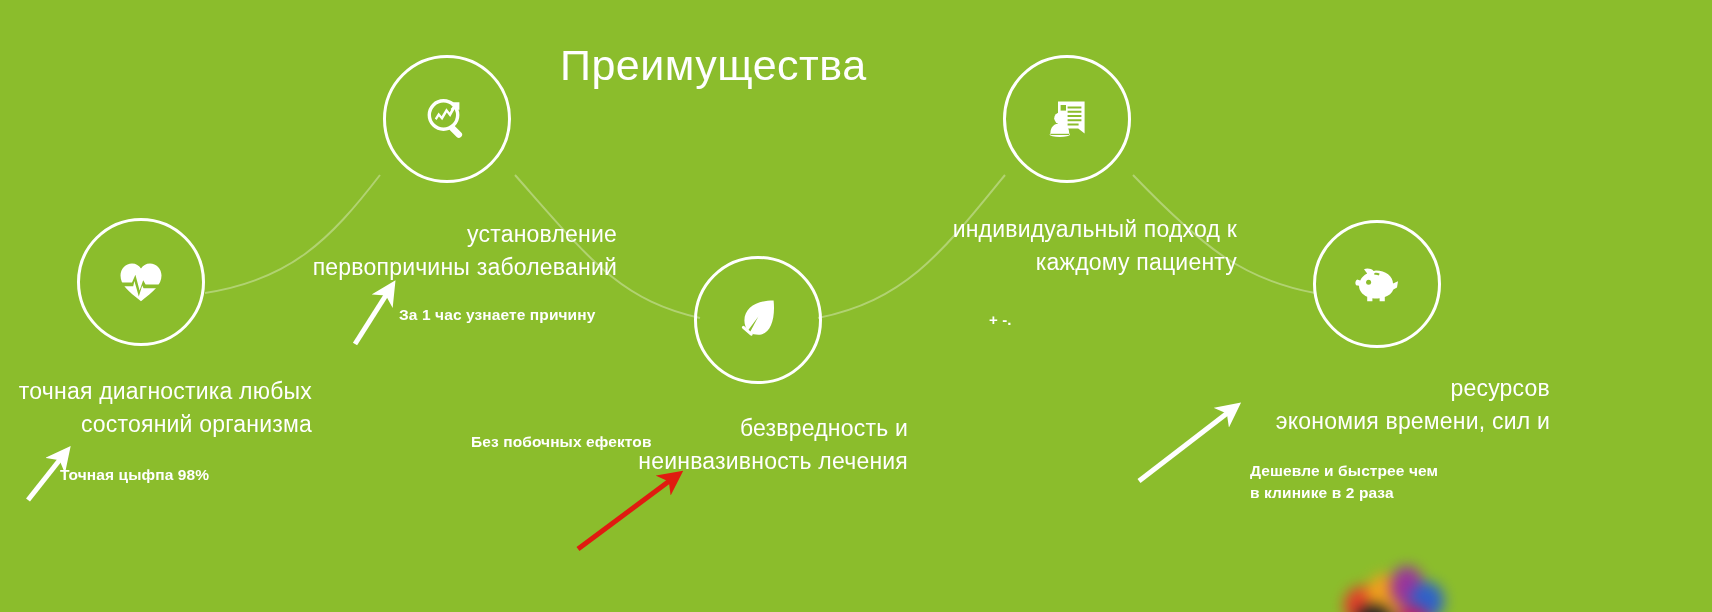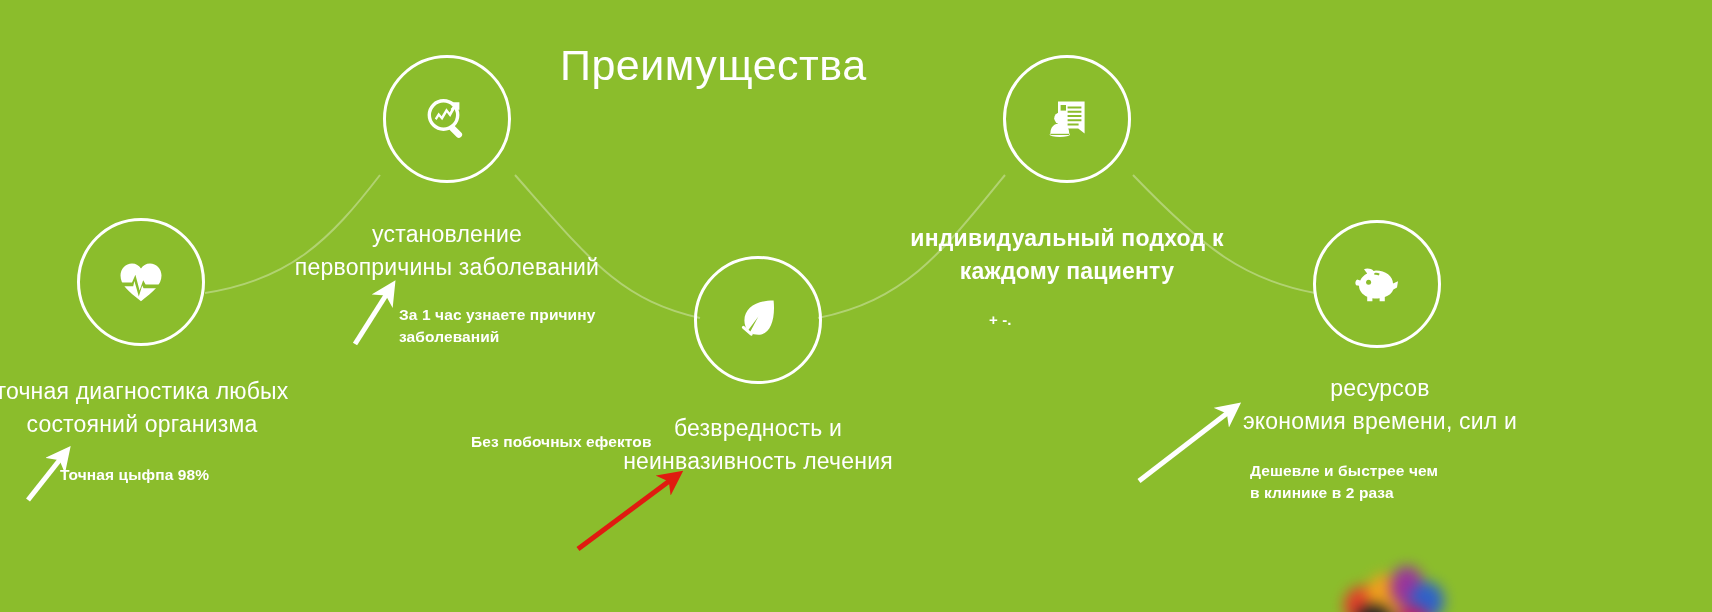--- a/index.html
+++ b/index.html
@@ -57,21 +57,21 @@
   .node-circle .icon-svg {
     display: block;
   }
   
   .node-label {
     position: absolute;
     color: #ffffff;
     font-size: 23px;
     font-weight: 400;
     line-height: 1.42;
-    text-align: center;
+    text-align: right;
     letter-spacing: 0.2px;
   }
   
   .annotation {
     position: absolute;
     color: #ffffff;
     font-size: 15.5px;
     font-weight: bold;
     line-height: 1.45;
     letter-spacing: 0.1px;
@@ -164,21 +164,21 @@
         <path fill="#ffffff" d="M14 4.6 L40.6 4.6 L40.6 36.4 L34.2 31.4 L14 31.4 Z"></path>
         <path fill="#8bbd2c" d="M23.6 9.6 L37.4 9.6 L37.4 11.6 L23.6 11.6 Z M23.6 13.8 L37.4 13.8 L37.4 15.8 L23.6 15.8 Z M23.6 18 L37.4 18 L37.4 20 L23.6 20 Z M23.6 22.2 L37.4 22.2 L37.4 24.2 L23.6 24.2 Z M23.6 26.4 L34.6 26.4 L34.6 28.4 L23.6 28.4 Z"></path>
         <path fill="#8bbd2c" d="M16.6 8 L22 8 L22 13.6 L16.6 13.6 Z"></path>
         <circle cx="15.8" cy="21.2" r="5.6" fill="#ffffff"></circle>
         <path fill="#ffffff" d="M6.4 36.2 C 6.4 29.6 10.4 26.4 15.8 26.4 C 21.2 26.4 25.2 29.6 25.2 36.2 Z"></path>
         <ellipse cx="15.8" cy="37.4" rx="10.2" ry="2.6" fill="#ffffff"></ellipse>
         <path fill="#8bbd2c" d="M6.4 36.8 L25.2 36.8 L25.2 38 L6.4 38 Z"></path>
       </svg>
     </span>
   </div>
-  <div class="node-label" style="left:897px; top:222px; width:340px;font-weight:bold;">
+  <div class="node-label" style="left:897px; top:213px; width:340px;">
     <div>индивидуальный подход к</div>
     <div>каждому пациенту</div>
   </div>
 
   <div class="node-circle" style="left:1313px; top:220px; width:128px; height:128px;">
     <span>
       <svg class="icon-svg" width="46" height="40" viewBox="0 0 46 40" aria-hidden="true">
         <path fill="#ffffff" d="M22 6.4 C 31.6 6.4 39 12 39 19.6 L 44 17.2 L 43 23.4 L 39.4 25.4 C 38 29 34.8 31.6 30.8 33 L 30.8 37.2 L 25.6 37.2 L 25.6 34.2 C 24.4 34.4 23.2 34.4 22 34.4 C 20.8 34.4 19.6 34.4 18.4 34.2 L 18.4 37.2 L 13.2 37.2 L 13.2 32.8 C 8.4 30.8 5 26.6 5 21.8 L 2 21.2 C 0.8 19.4 1.4 16.6 3.2 15.6 L 6.2 16.4 C 7.6 13.6 10 11.2 13.2 9.6 L 10 5.2 C 13.2 4 17.4 4.6 19.6 7 C 20.4 6.6 21.2 6.4 22 6.4 Z"></path>
         <circle cx="14.6" cy="18.2" r="2.5" fill="#8bbd2c"></circle>
         <path fill="#8bbd2c" d="M20.2 9.2 C 22 8.6 24.2 8.8 25.8 9.8 L 24.6 11.6 C 23.4 10.8 21.8 10.6 20.6 11 Z"></path>
@@ -206,21 +206,20 @@
 
     <line x1="578" y1="549" x2="672" y2="479" stroke="#e01b10" stroke-width="5" marker-end="url(#rd-head)"></line>
 
     <line x1="1139" y1="481" x2="1230" y2="411" stroke="#ffffff" stroke-width="5" marker-end="url(#wh-head)"></line>
   </svg>
 
   <div class="annotation" style="left:60px; top:464px;">Точная цыфпа 98%</div>
 
   <div class="annotation" style="left:399px; top:304px; width:230px;">
     <div>За 1 час узнаете причину</div>
-    <div>заболеваний</div>
   </div>
 
   <div class="annotation" style="left:471px; top:431px;">Без побочных ефектов</div>
 
   <div class="annotation tiny" style="left:989px; top:309px;">+ -.</div>
 
   <div class="annotation" style="left:1250px; top:460px; width:230px;">
     <div>Дешевле и быстрее чем</div>
     <div>в клинике в 2 раза</div>
   </div>

